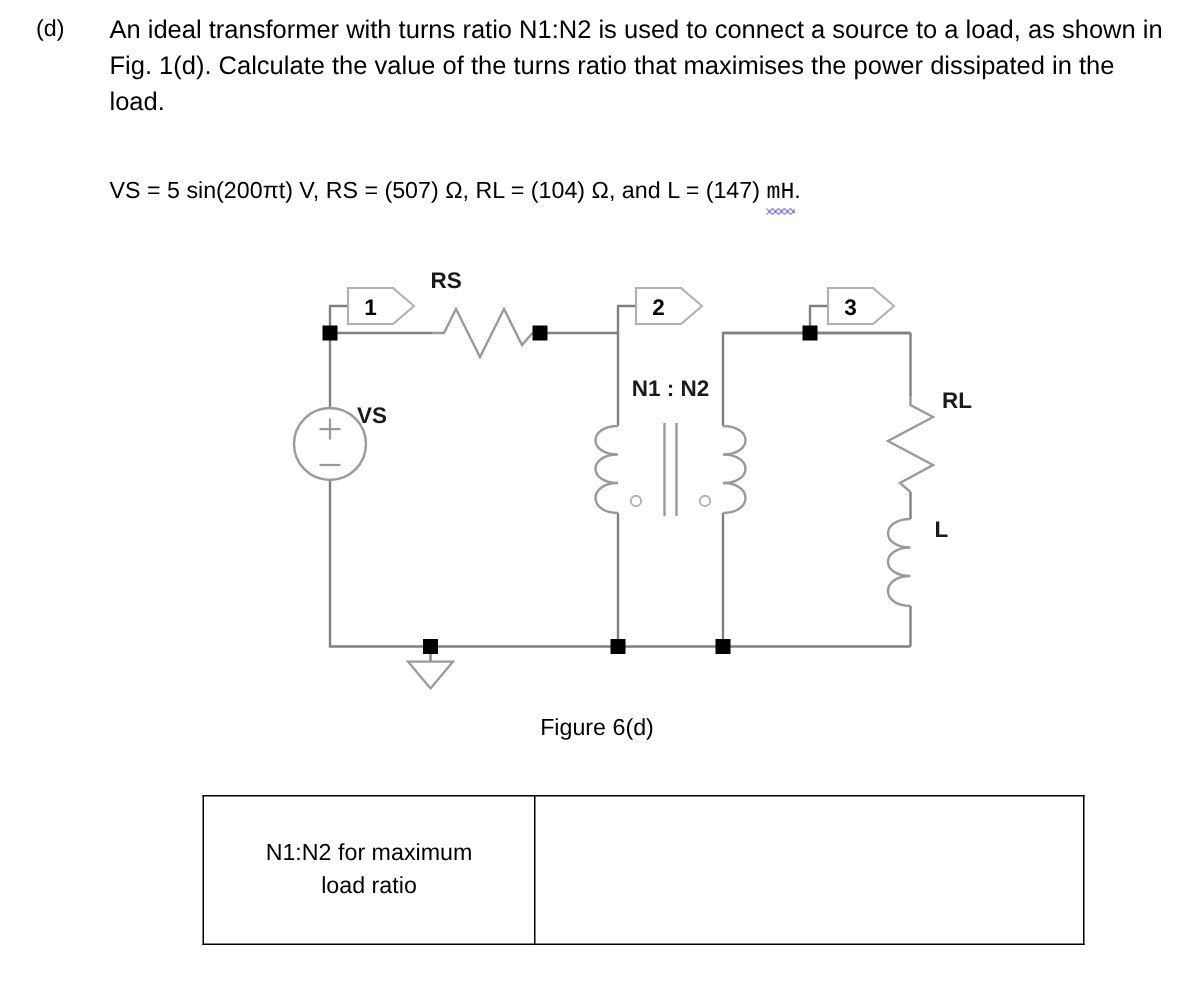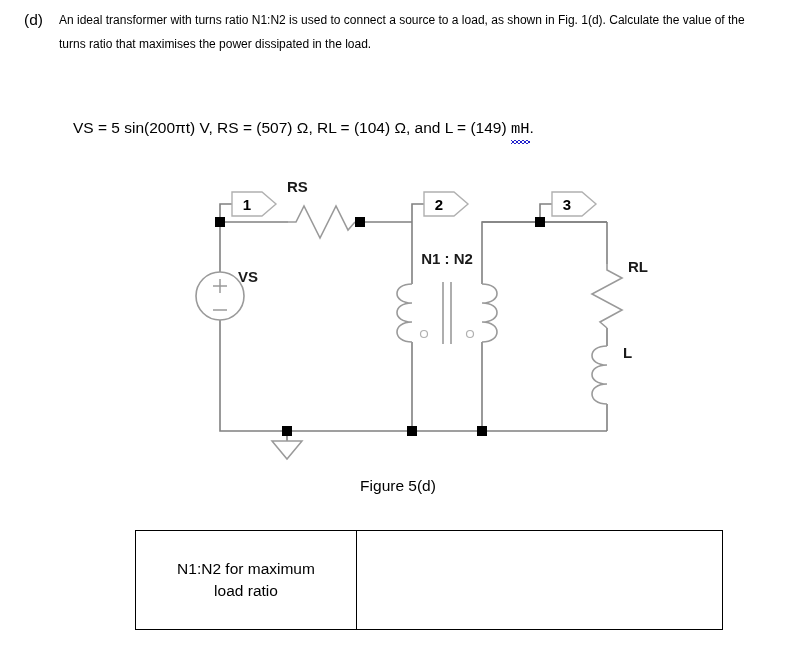--- a/index.html
+++ b/index.html
@@ -26,24 +26,24 @@
   #part-label {
     position: absolute;
     left: 24px;
     top: 8px;
     font-size: 15.5px;
     line-height: 24px;
     white-space: nowrap;
   }
   #question-body {
     position: absolute;
-    left: 59px;
+    left: 73px;
     top: 8px;
     width: 710px;
-    font-size: 12px;
+    font-size: 17px;
     line-height: 24px;
   }
   #given-values {
     position: absolute;
     left: 73px;
     top: 116px;
     font-size: 15.5px;
     line-height: 24px;
     white-space: nowrap;
   }
@@ -169,21 +169,21 @@
     padding: 4px 10px;
   }
 </style>
 </head>
 <body>
 
 <div id="question-block">
   <div id="part-label">(d)</div>
   <div id="question-body">An ideal transformer with turns ratio N1:N2 is used to connect a source to a load, as shown in Fig. 1(d). Calculate the value of the turns ratio that maximises the power dissipated in the load.</div>
   <div id="given-values">
-    <span>VS = 5 sin(200πt) V, RS = (507) Ω, RL = (104) Ω, and L = (149) </span><span class="spell-error">mH</span><span>.</span>
+    <span>VS = 5 sin(200πt) V, RS = (507) Ω, RL = (104) Ω, and L = (147) </span><span class="spell-error">mH</span><span>.</span>
   </div>
 </div>
 
 <div id="circuit-figure">
   <svg id="circuit-svg" width="796" height="310" viewBox="0 0 796 310" xmlns="http://www.w3.org/2000/svg">
 
     <path class="wire" d="M 220 62 L 288 62"></path>
 
     <path class="wire" d="M 355 62 L 412 62"></path>
 
@@ -285,21 +285,21 @@
     <rect class="node-dot" x="215" y="57" width="10" height="10"></rect>
     <rect class="node-dot" x="355" y="57" width="10" height="10"></rect>
     <rect class="node-dot" x="535" y="57" width="10" height="10"></rect>
     <rect class="node-dot" x="282" y="266" width="10" height="10"></rect>
     <rect class="node-dot" x="407" y="266" width="10" height="10"></rect>
     <rect class="node-dot" x="477" y="266" width="10" height="10"></rect>
 
   </svg>
 </div>
 
-<div id="figure-caption">Figure 5(d)</div>
+<div id="figure-caption">Figure 6(d)</div>
 
 <table id="answer-table">
   <tbody>
     <tr>
       <td class="ans-label-cell">
         <div>N1:N2 for maximum</div>
         <div>load ratio</div>
       </td>
       <td class="ans-input-cell"></td>
     </tr>

